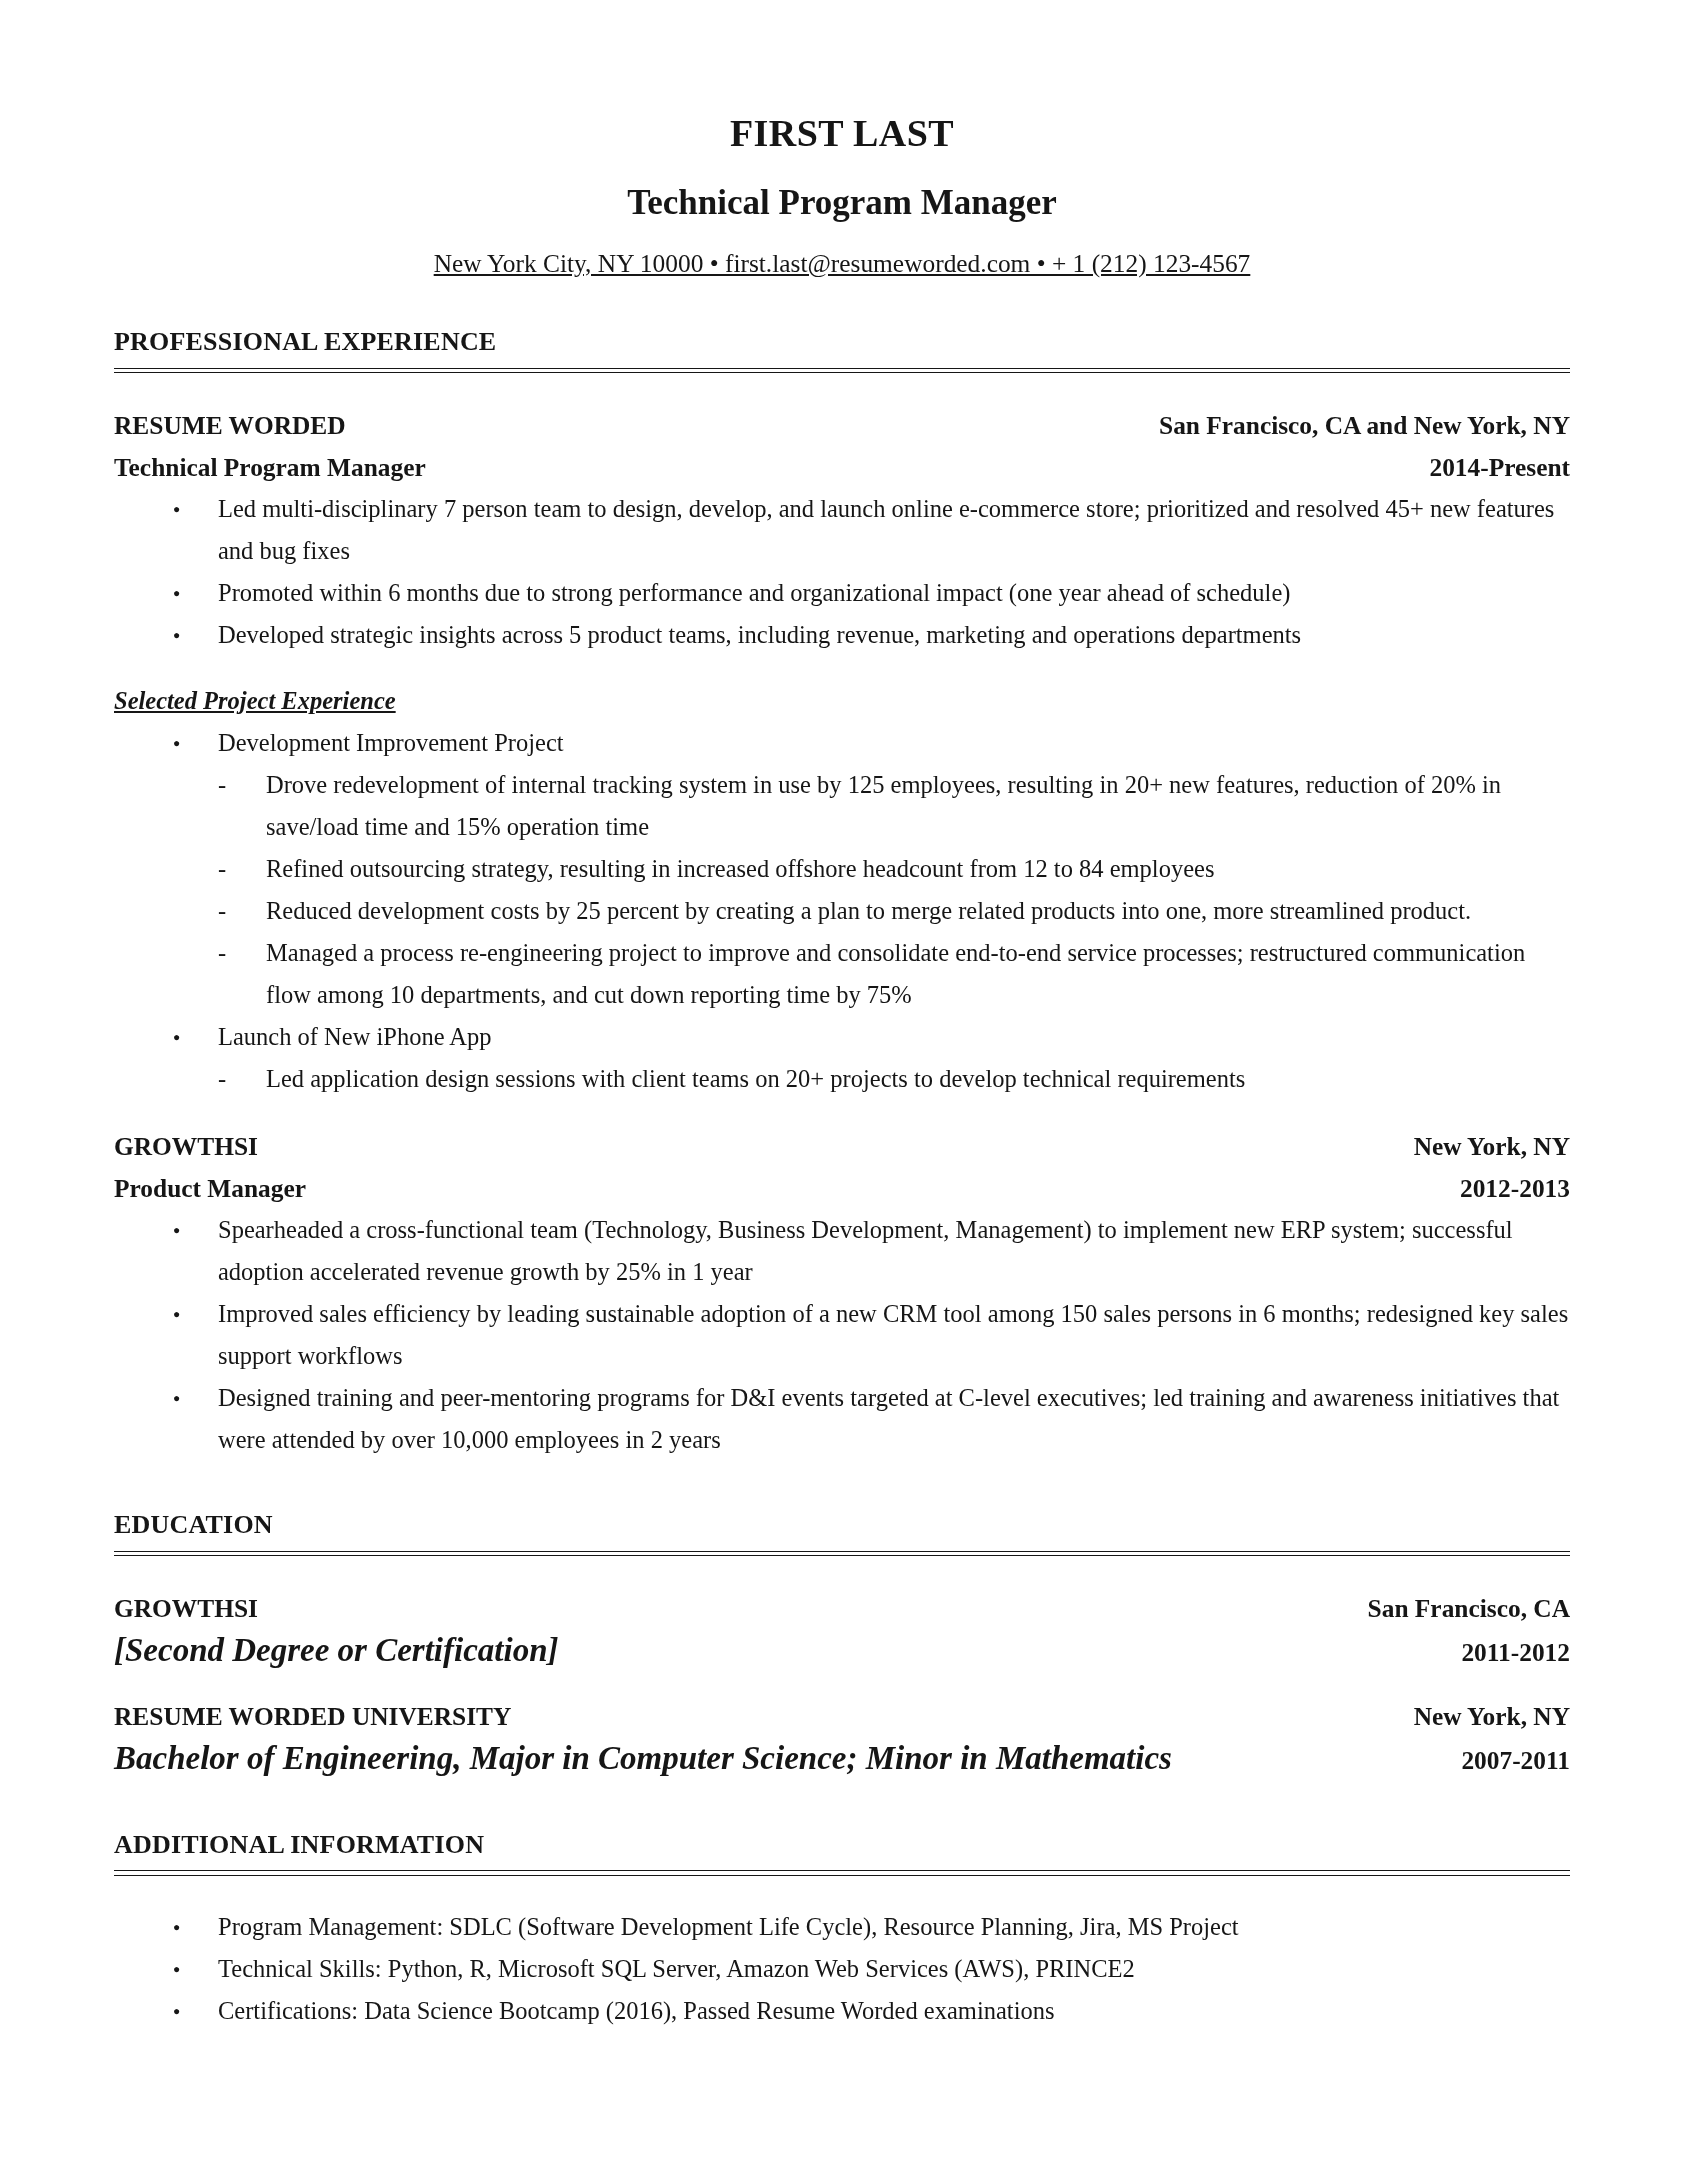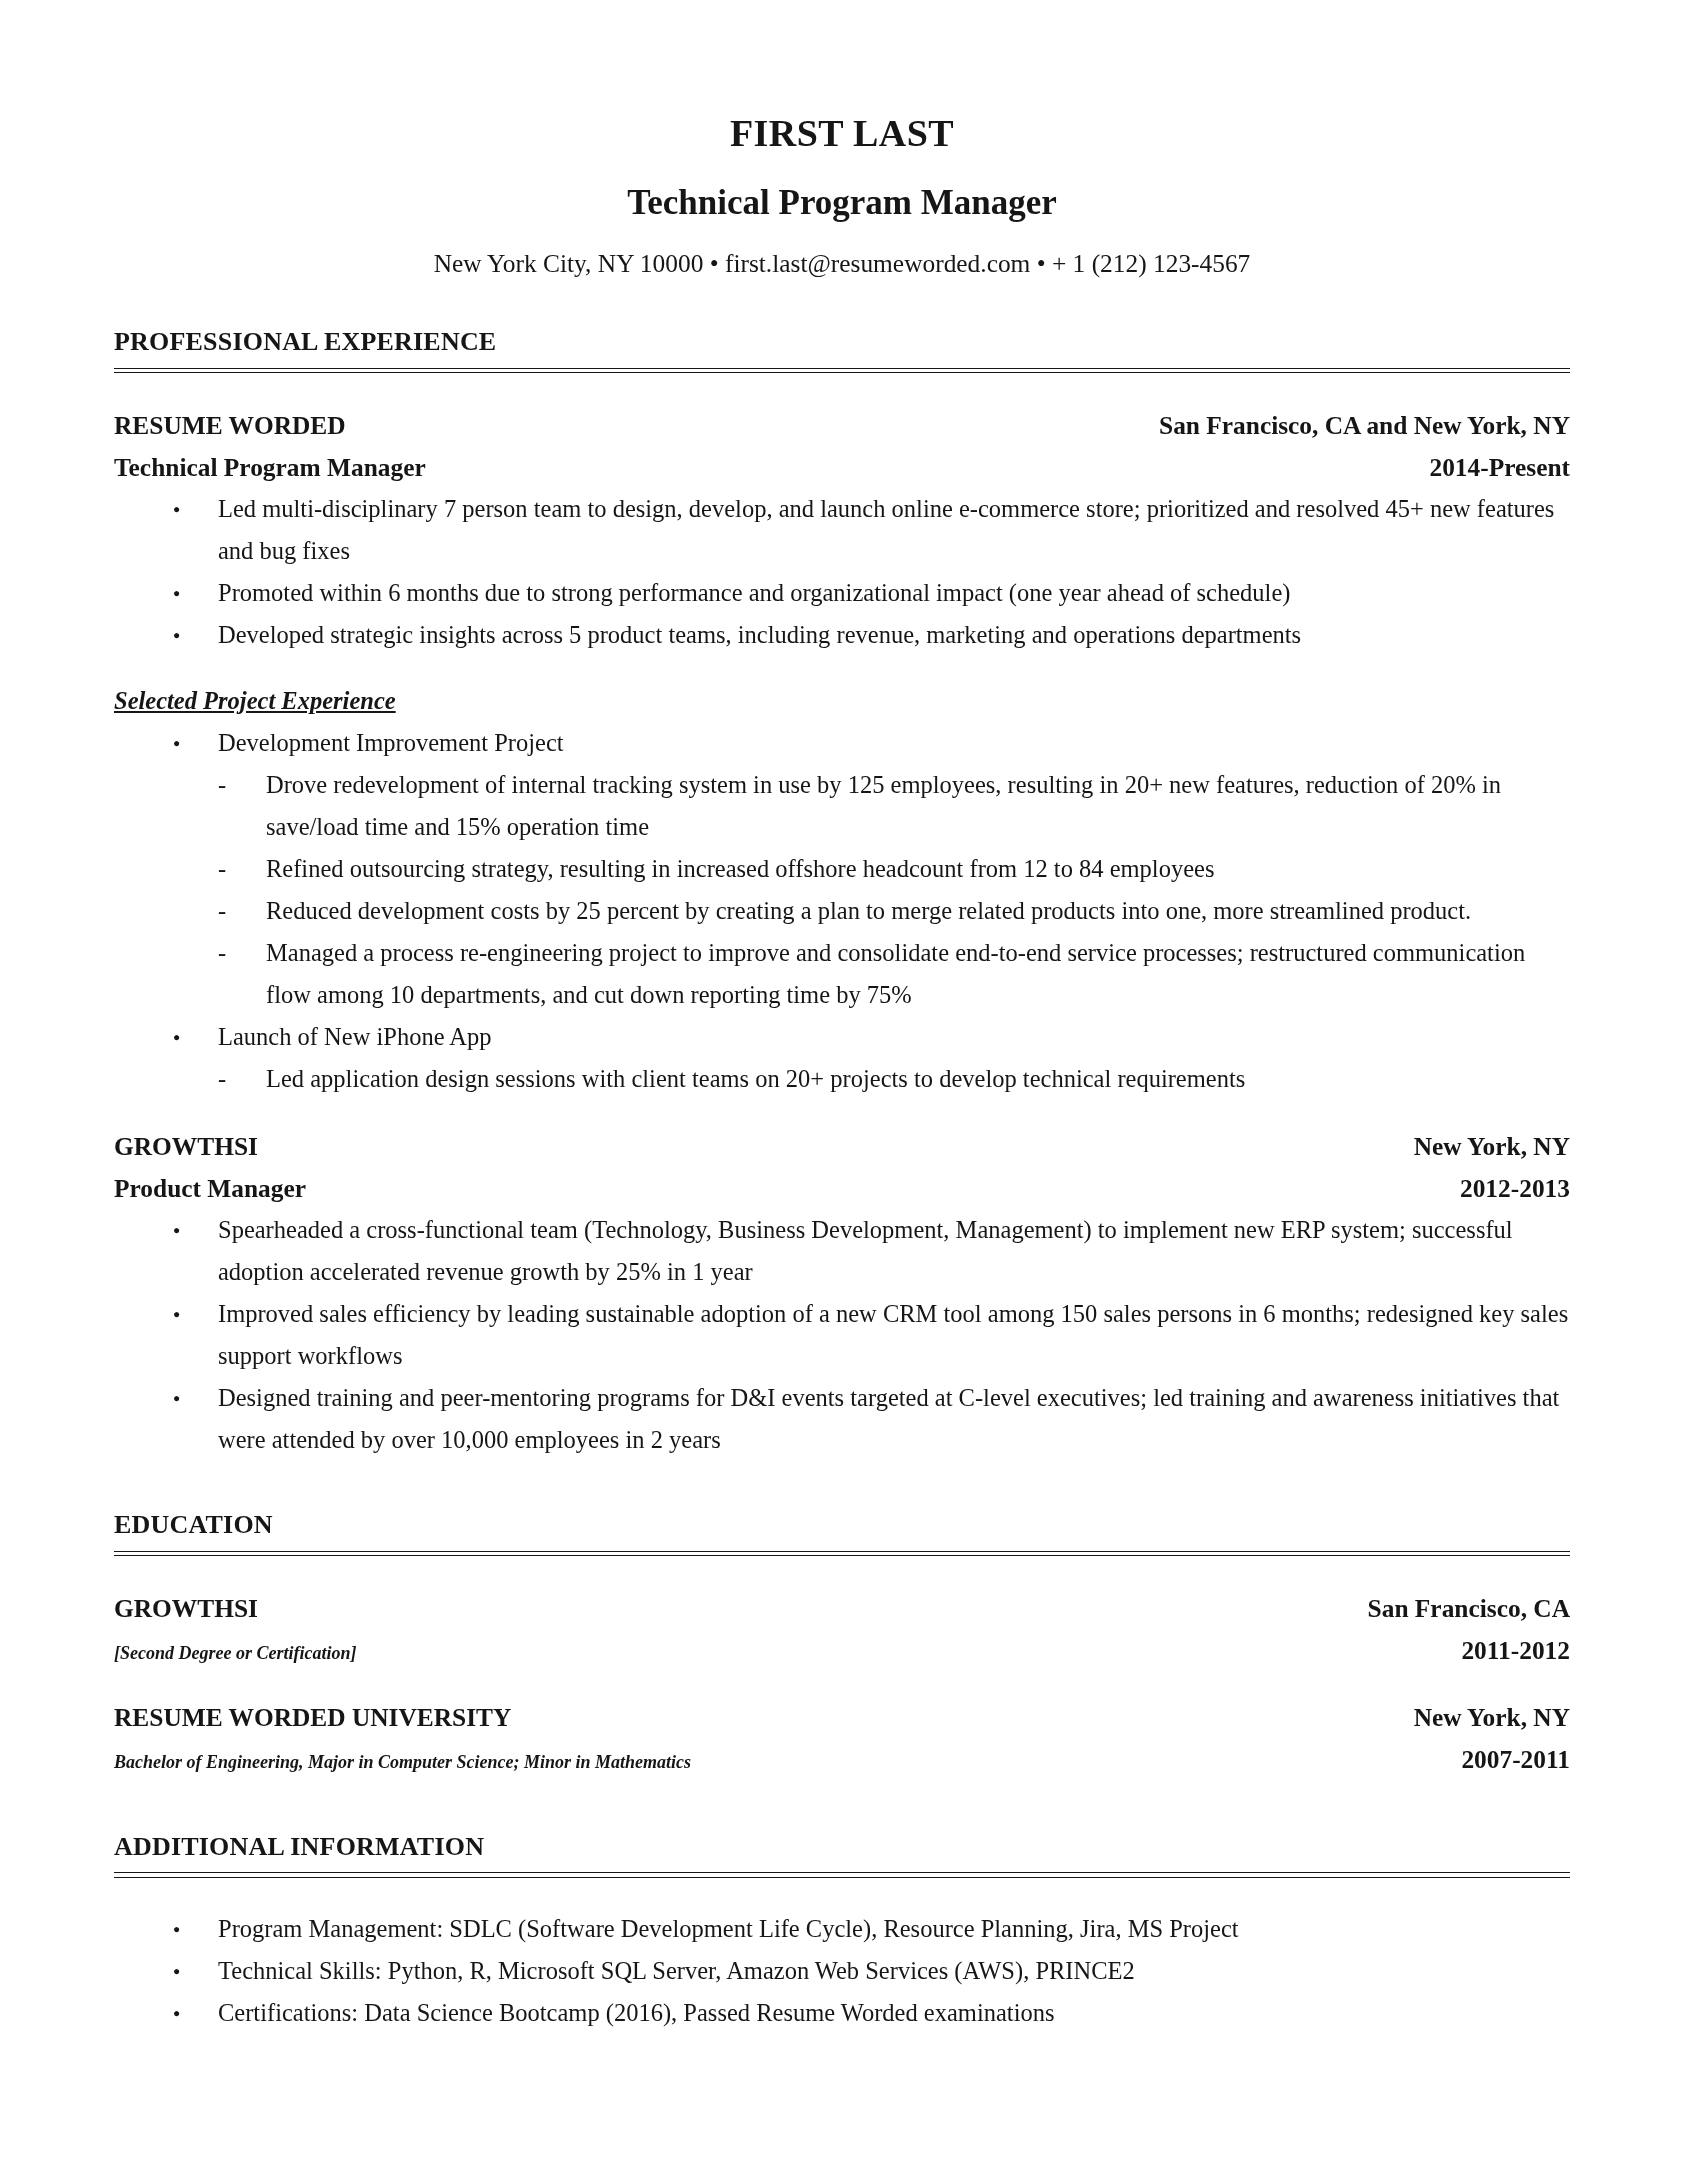--- a/index.html
+++ b/index.html
@@ -11,33 +11,33 @@
     color: #161616;
     font-family: "Liberation Serif", serif;
     -webkit-font-smoothing: antialiased;
   }
   .page { padding: 113px 114px 0 114px; }
 
   
   .header { text-align: center; }
   .name  { font-size: 38px; font-weight: 700; margin: 0; letter-spacing: 0.4px; line-height: 1.1; }
   .title { font-size: 35px; font-weight: 700; margin: 29px 0 0 0; line-height: 1.1; }
-  .contact { font-size: 25.4px; margin: 25.4px 0 0 0; line-height: 1.2; }
+  .contact { font-size: 25.4px; margin: 25.4px 0 0 0; line-height: 1.2; text-decoration: underline; }
 
   
   .section { margin-top: 49px; }
   .sec-h { font-size: 26px; font-weight: 700; margin: 0; letter-spacing: 0.2px; line-height: 1.15; }
   .rule { height: 5.1px; border-top: 1.7px solid #161616; border-bottom: 1.7px solid #161616; margin-top: 11px; }
   .sec-body { margin-top: 30.5px; }
 
   
   .row { display: flex; justify-content: space-between; align-items: baseline; line-height: 42px; }
   .row .left  { font-weight: 700; font-size: 25.4px; }
   .row .right { font-weight: 700; font-size: 25.4px; text-align: left; white-space: nowrap; }
-  .row .left.bi { font-size: 18px; }
+  .row .left.bi { font-size: 33px; }
 
   .job + .job { margin-top: 25.4px; }
   .edu-entry + .edu-entry { margin-top: 22px; }
 
   
   ul { list-style: none; margin: 0; padding: 0; }
   li { display: flex; font-size: 24.5px; line-height: 42px; }
   .l1 > li { padding-left: 59px; }
   .l1 .m1 { flex: none; width: 45px; font-size: 12px; line-height: 42px; }
   .l2 > li { padding-left: 104px; }

